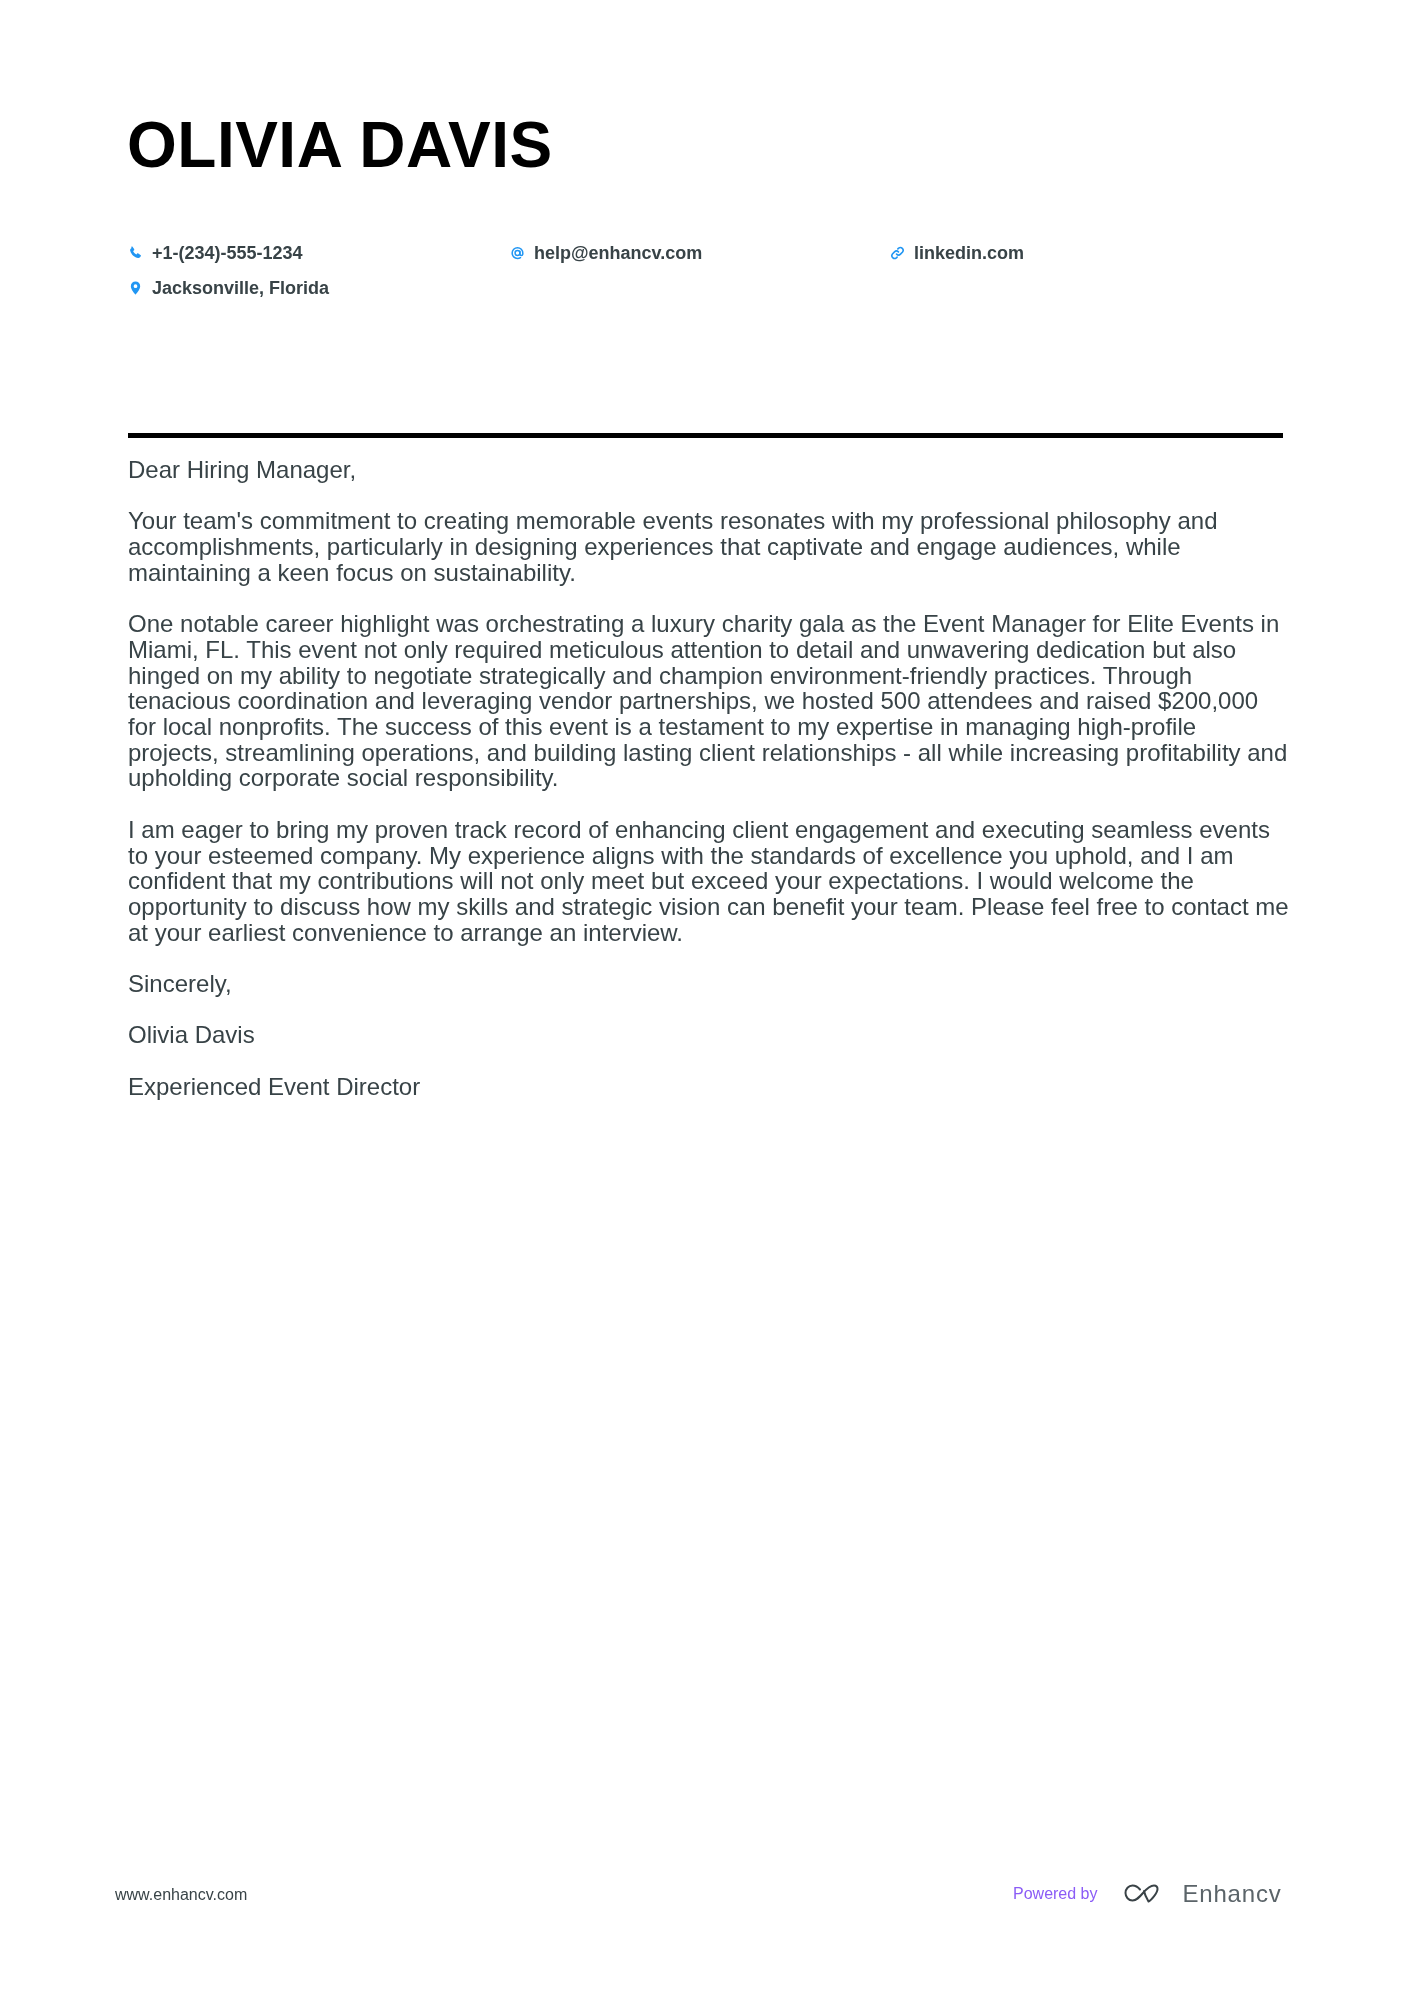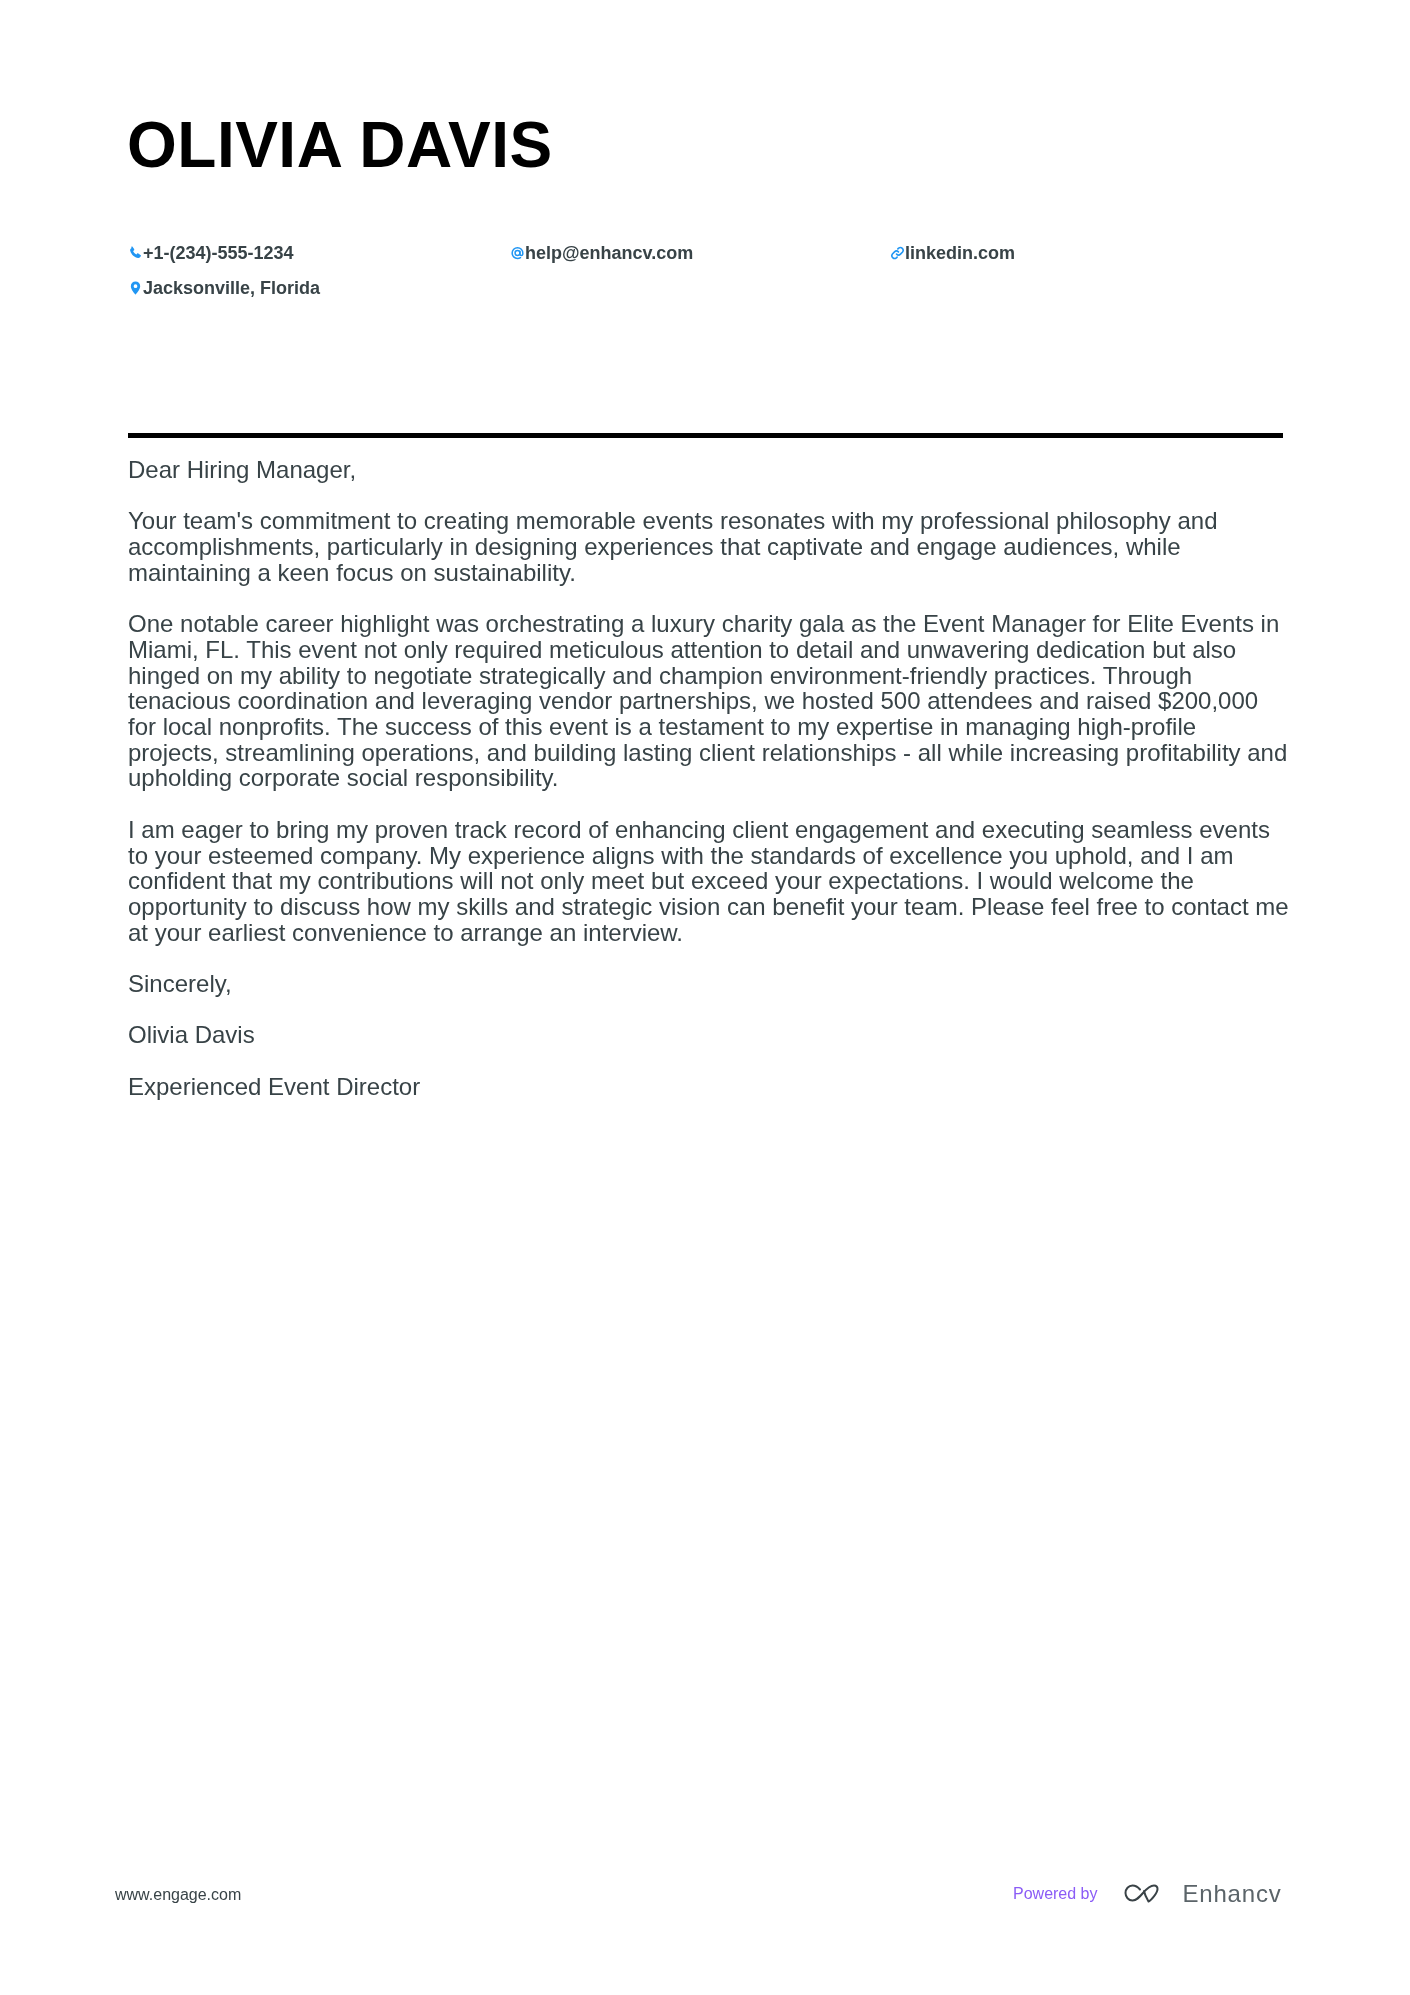--- a/index.html
+++ b/index.html
@@ -14,21 +14,21 @@
       letter-spacing: 0.5px;
     }
     .headline {
       position: absolute; left: 128px; top: 190px;
       font-size: 32.5px; line-height: 40px; font-weight: 700; color: #2196F3;
       white-space: nowrap; letter-spacing: -0.2px;
     }
     .headline .sep { color: #2196F3; font-weight: 400; padding: 0 4px; }
 
     .contact-item {
-      position: absolute; display: flex; align-items: center; 
+      position: absolute; display: flex; align-items: center; gap: 9px;
       font-size: 18px; font-weight: 700; color: #384347; line-height: 22px; height: 22px;
       white-space: nowrap;
     }
     .contact-item svg { width: 15px; height: 16px; flex: 0 0 auto; }
     .ci-phone { left: 128px; top: 242px; }
     .ci-email { left: 510px; top: 242px; }
     .ci-link  { left: 890px; top: 242px; }
     .ci-loc   { left: 128px; top: 277px; text-align: right; }
 
     .section-title {
@@ -103,21 +103,21 @@
   <div class="body-text">
     <p>Dear Hiring Manager,</p>
     <p>Your team's commitment to creating memorable events resonates with my professional philosophy and accomplishments, particularly in designing experiences that captivate and engage audiences, while maintaining a keen focus on sustainability.</p>
     <p>One notable career highlight was orchestrating a luxury charity gala as the Event Manager for Elite Events in Miami, FL. This event not only required meticulous attention to detail and unwavering dedication but also hinged on my ability to negotiate strategically and champion environment-friendly practices. Through tenacious coordination and leveraging vendor partnerships, we hosted 500 attendees and raised $200,000 for local nonprofits. The success of this event is a testament to my expertise in managing high-profile projects, streamlining operations, and building lasting client relationships - all while increasing profitability and upholding corporate social responsibility.</p>
     <p>I am eager to bring my proven track record of enhancing client engagement and executing seamless events to your esteemed company. My experience aligns with the standards of excellence you uphold, and I am confident that my contributions will not only meet but exceed your expectations. I would welcome the opportunity to discuss how my skills and strategic vision can benefit your team. Please feel free to contact me at your earliest convenience to arrange an interview.</p>
     <p>Sincerely,</p>
     <p>Olivia Davis</p>
     <p>Experienced Event Director</p>
   </div>
 
-  <div class="footer-url">www.engage.com</div>
+  <div class="footer-url">www.enhancv.com</div>
 
   <div class="powered">
     <span class="powered-label">Powered by</span>
     <svg class="powered-logo" viewBox="0 0 48 24">
       <path d="M17 7.5C14.8 4.8 12 3.5 9.5 3.5 5.5 3.5 2.5 7 2.5 11s3 7.5 7 7.5c4 0 6.8-3.2 10.5-7.5S27 3.5 31 3.5c2.2 0 3.5 1.5 3.5 3.5 0 4-6.5 11.5-9 12.5C24 17 21.5 11.5 21 9" fill="none" stroke="#3a4347" stroke-width="2" stroke-linecap="round" stroke-linejoin="round"></path>
     </svg>
     <span class="powered-brand">Enhancv</span>
   </div>
 
 </div>

